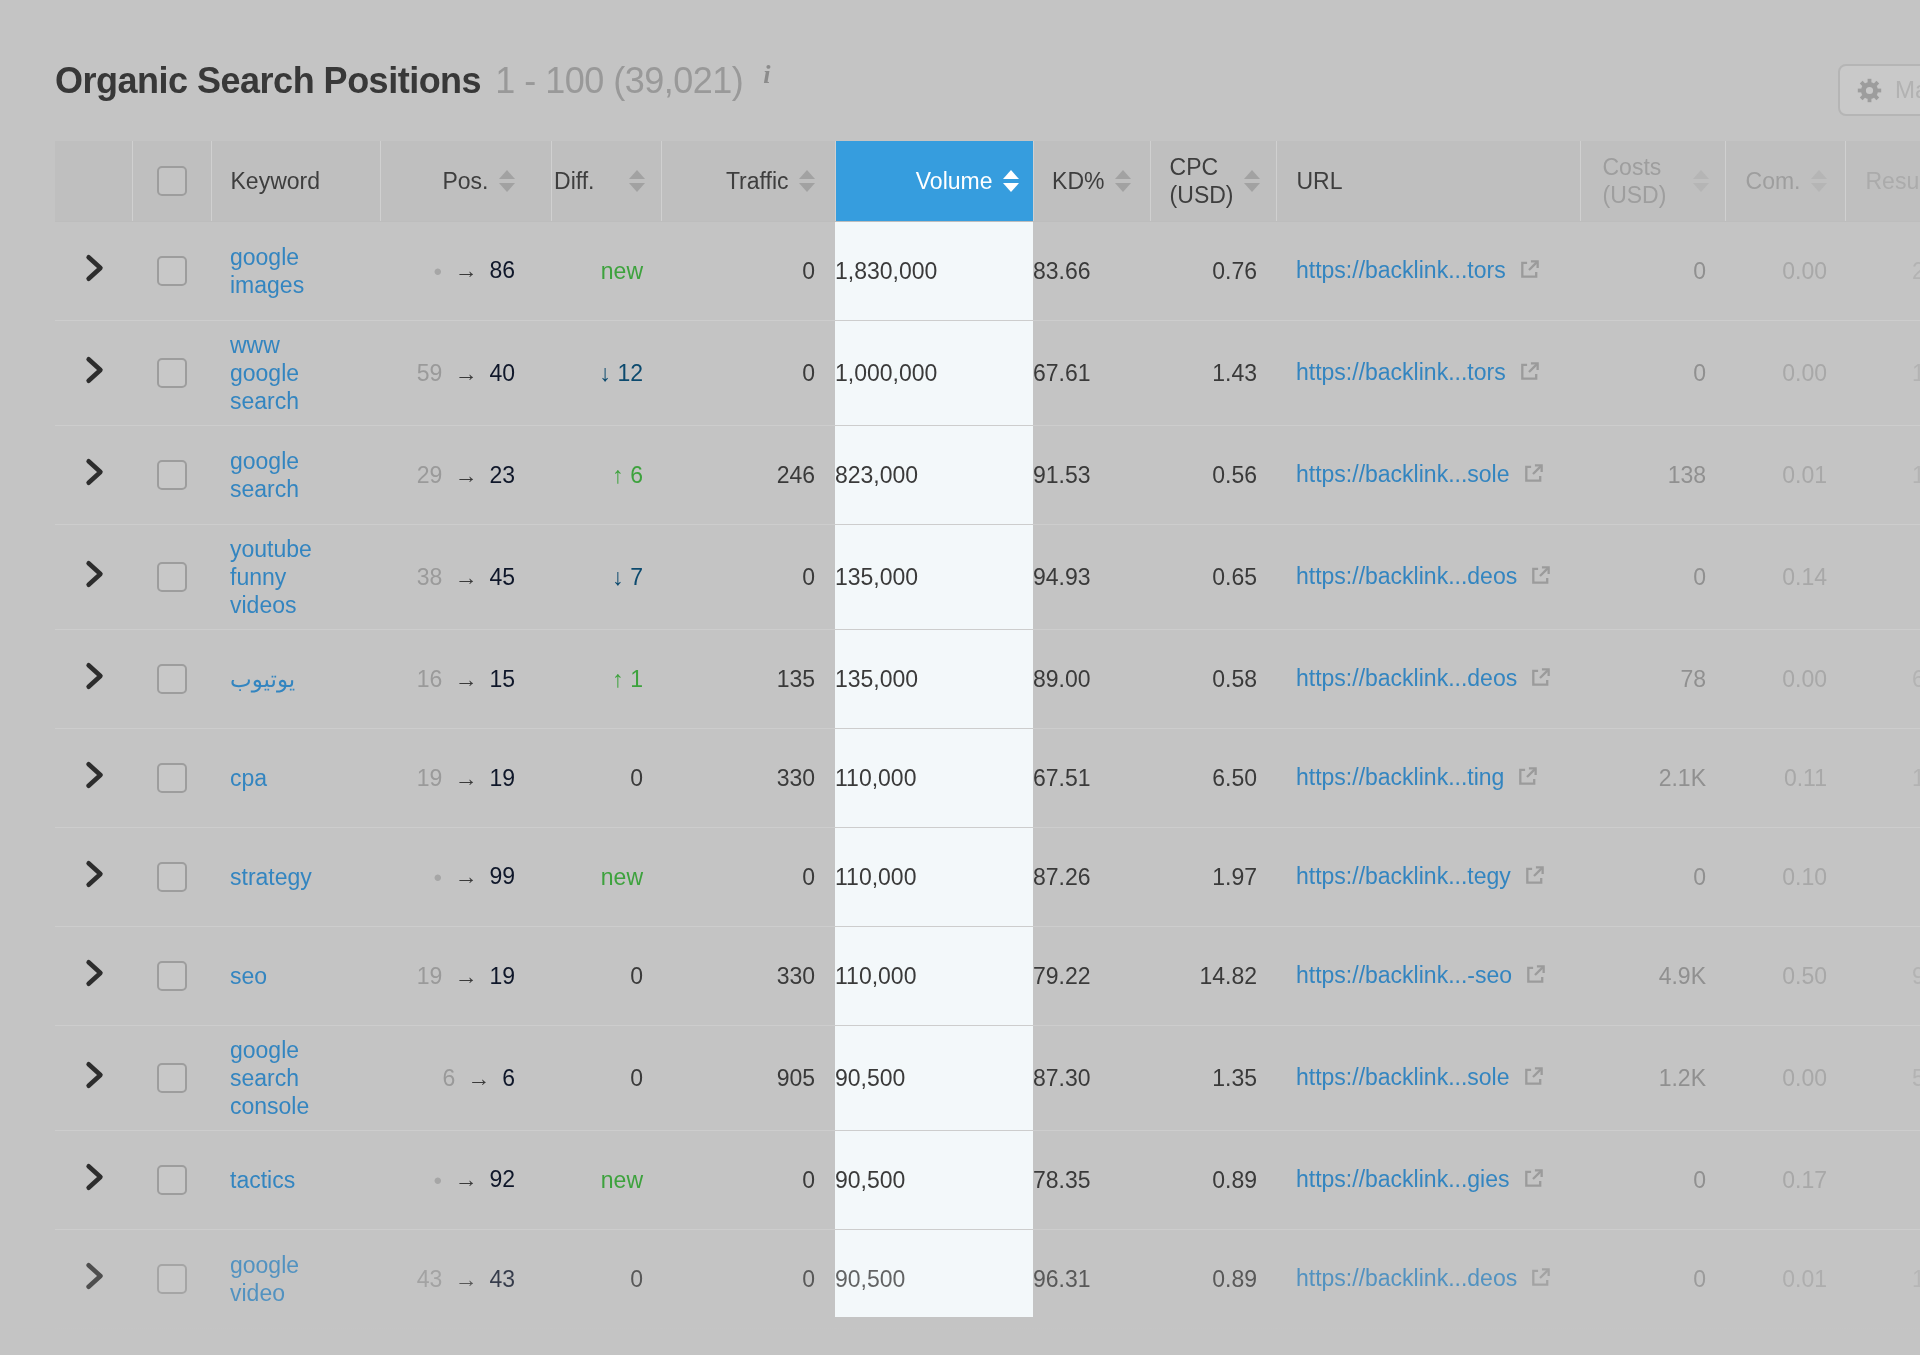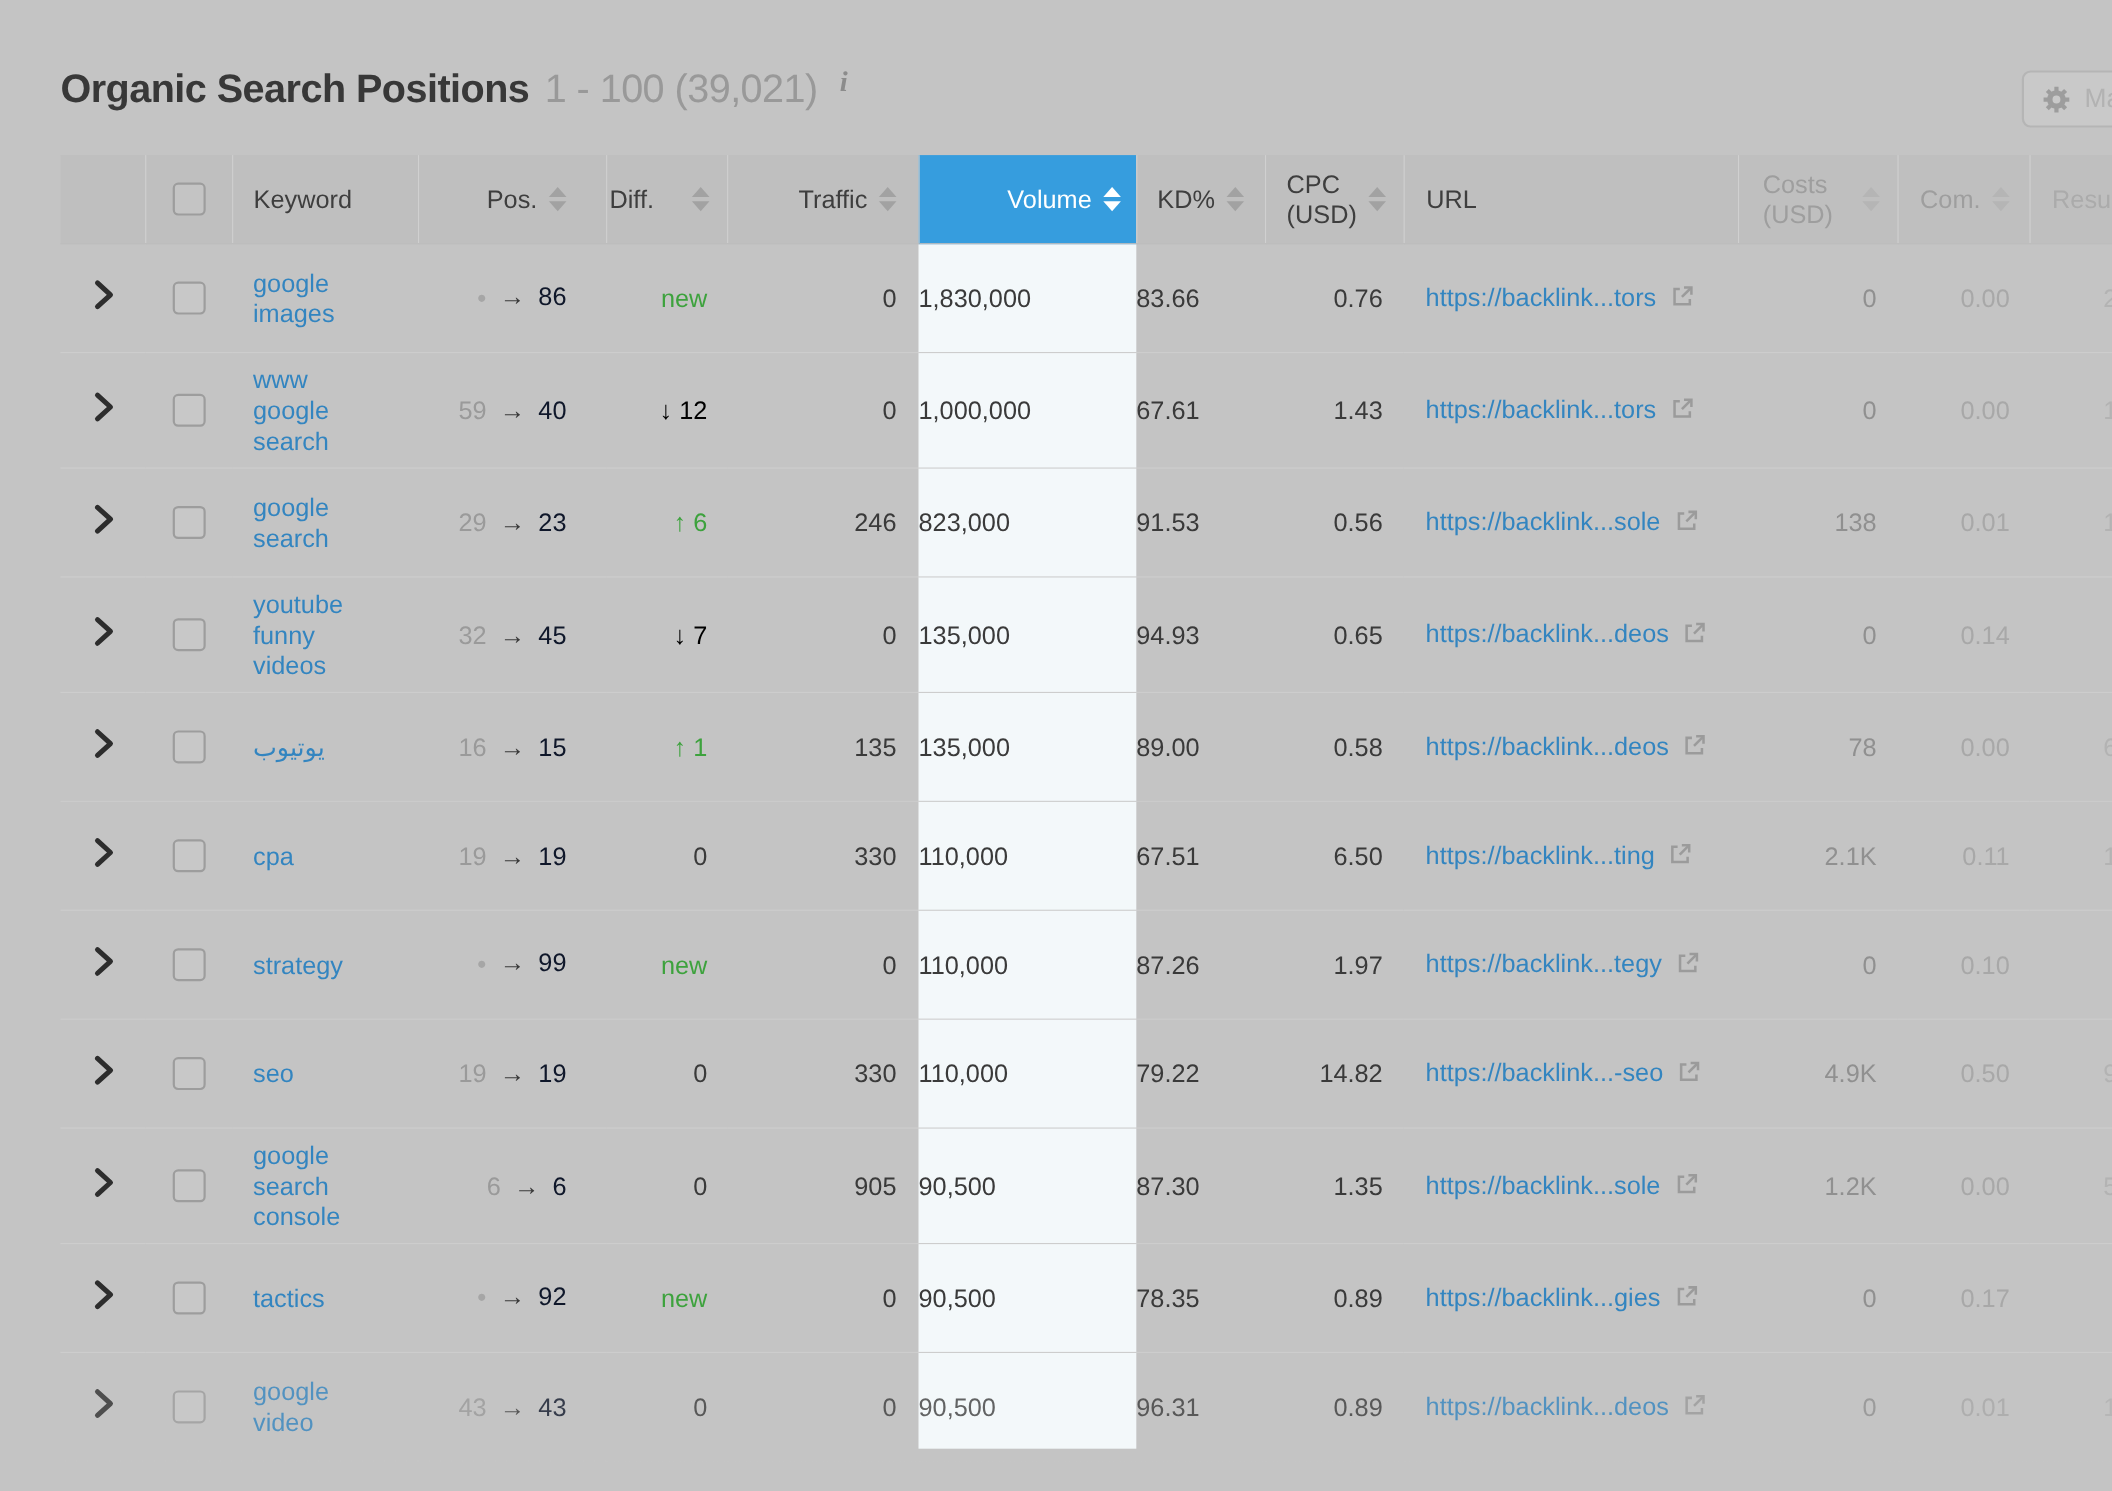--- a/index.html
+++ b/index.html
@@ -64,21 +64,21 @@
   td.c-kw{padding:10px 32px 10px 19px;}
   .kw{color:#3385c0;text-decoration:none;cursor:pointer;word-spacing:2px;}
   td.c-pos{text-align:right;padding-right:36px;white-space:nowrap;}
   .pos-old{color:#9a9a9a;margin-right:12px;}
   .pos-old.dot{font-size:15px;color:#a6a6a6;position:relative;top:-2px;}
   .pos-arrow{color:#3a3a3a;margin-right:12px;}
   .pos-new{color:#0f172a;text-align:center;}
   td.c-diff{text-align:right;padding-right:18px;white-space:nowrap;}
   .d-new{color:#3da23d;}
   .d-up{color:#3da23d;}
-  .d-down{color:#000000;}
+  .d-down{color:#0c4a6e;}
   .d-zero{color:#3a3a3a;}
   td.c-tr{text-align:right;padding-right:20px;}
   td.c-vol{text-align:left;padding-right:18px;}
   td.c-kd{padding-right:19px;}
   td.c-cpc{text-align:right;padding-right:19px;}
   td.c-url{padding-left:20px;white-space:nowrap;}
   .url-link{color:#3385c0;text-decoration:none;cursor:pointer;}
   .ext{display:inline-block;margin-left:12px;vertical-align:-3px;cursor:pointer;}
   td.c-costs{text-align:right;padding-right:19px;color:#909090;}
   td.c-com{text-align:right;padding-right:18px;color:#a8a8a8;}
@@ -339,21 +339,21 @@
         <svg width="20" height="28" viewBox="0 0 18 26">
                   <polyline points="4,3 15,13 4,23" fill="none" stroke="#2d2d2d" stroke-width="4.2" stroke-linecap="round" stroke-linejoin="round"></polyline>
                 </svg>
       </span>
     </td>
     <td class="c-chk">
               <div class="checkbox"></div>
             </td>
     <td class="c-kw"><a class="kw">youtube funny videos</a></td>
     <td class="c-pos">
-      <span class="pos-old">32</span><span class="pos-arrow">→</span><span class="pos-new">45</span>
+      <span class="pos-old">38</span><span class="pos-arrow">→</span><span class="pos-new">45</span>
     </td>
     <td class="c-diff"><span class="diff d-down">↓ 7</span></td>
     <td class="c-tr"><span>0</span></td>
     <td class="c-vol"><span>135,000</span></td>
     <td class="c-kd"><span>94.93</span></td>
     <td class="c-cpc"><span>0.65</span></td>
     <td class="c-url">
       <a class="url-link">https://backlink...deos</a><span class="ext">
         <svg width="23" height="23" viewBox="0 0 24 24" fill="none" stroke="#9b9b9b" stroke-width="2.4">
           <path d="M9.5 5H4.5V19.5H19V14.5"></path>

